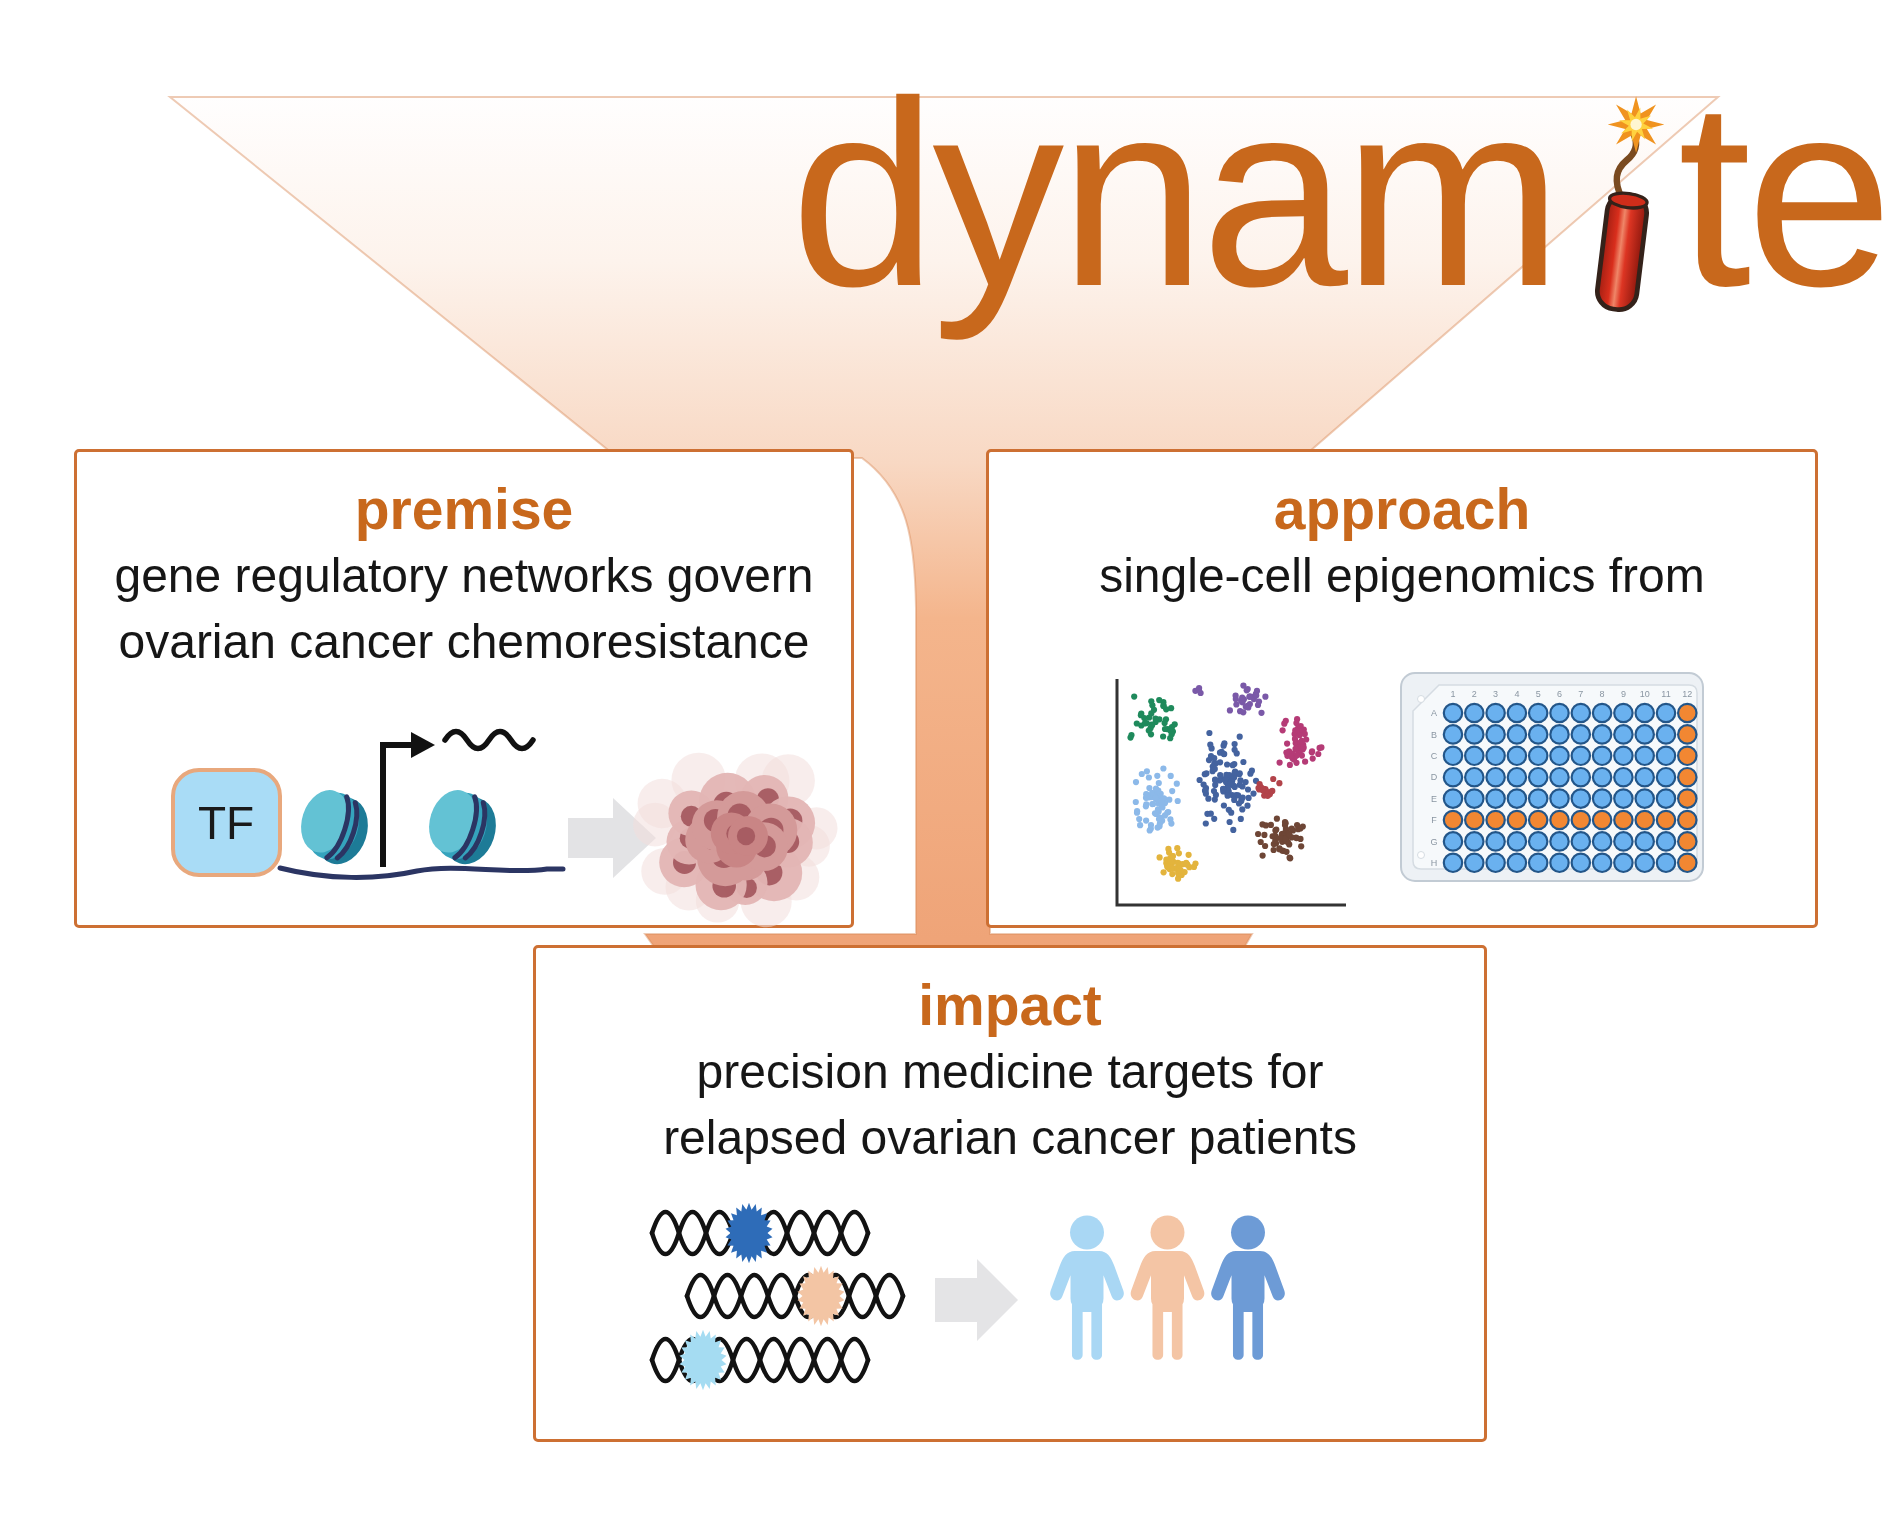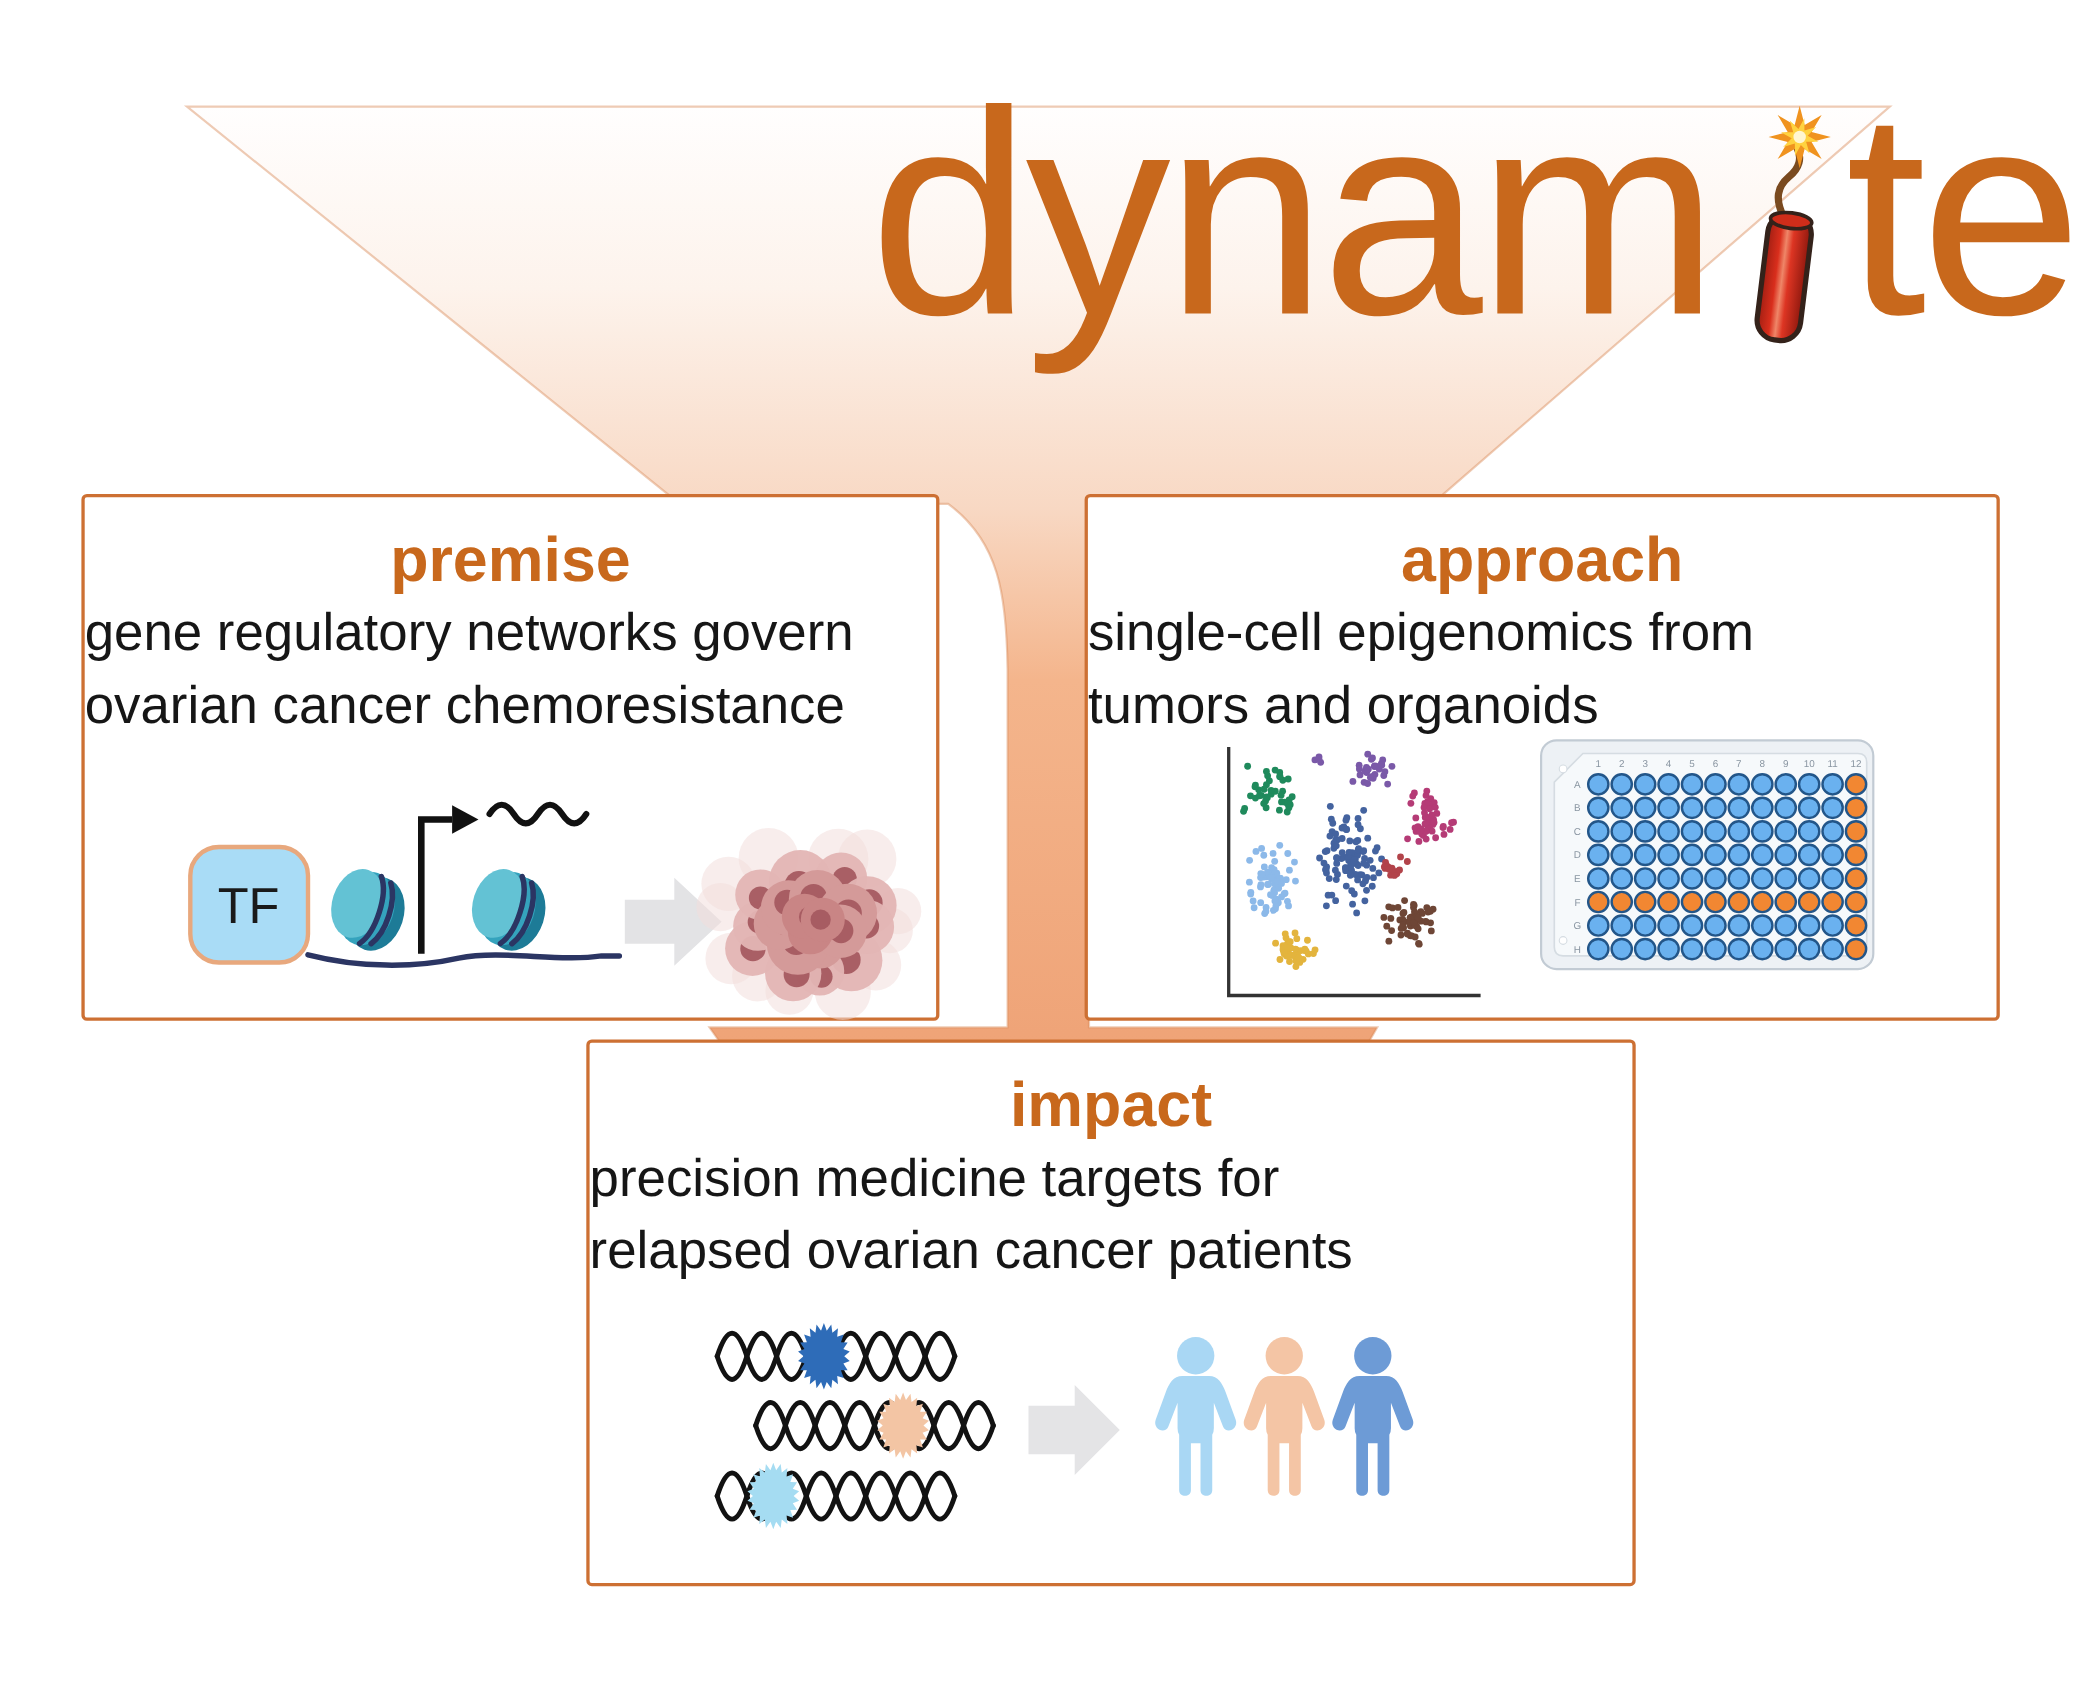--- a/index.html
+++ b/index.html
@@ -8,21 +8,21 @@
   .bg-svg{position:absolute;left:0;top:0;}
   .figure-title{position:absolute;left:0;right:0;top:62px;text-align:right;
     color:#c8681c;font-size:264px;line-height:1;letter-spacing:-5px;white-space:nowrap;font-weight:400;}
   .stick-svg{display:inline-block;width:104px;height:236px;vertical-align:-34px;margin:0 6px 0 10px;}
   .panel{position:absolute;background:#ffffff;border:3px solid #cd7033;border-radius:5px;
          box-sizing:border-box;}
   #premise-panel{left:74px;top:449px;width:780px;height:479px;}
   #approach-panel{left:986px;top:449px;width:832px;height:479px;}
   #impact-panel{left:533px;top:945px;width:954px;height:497px;}
   .box-heading{margin:26px 0 2px 0;font-size:57px;font-weight:700;color:#c8681c;text-align:center;line-height:1.1;}
-  .box-text{font-size:48px;color:#161616;line-height:1.38;}
+  .box-text{font-size:48px;color:#161616;text-align:center;line-height:1.38;}
   .illus{position:absolute;left:0;}
 </style>
 </head>
 <body>
 
 <div class="canvas">
 
   <svg class="bg-svg" width="1888" height="1530" aria-hidden="true">
     <defs>
       <linearGradient id="funnelGrad" x1="0" y1="97" x2="0" y2="1012" gradientUnits="userSpaceOnUse">
@@ -146,21 +146,20 @@
             <circle cx="671.0" cy="137.1" r="20.0" fill="#c98585" opacity="1"></circle>
             <circle cx="669.0" cy="137.1" r="9.2" fill="#a55a60" opacity="0.95"></circle>
           </g>
         </g>
     </svg>
   </div>
 
   <div class="panel" id="approach-panel">
     <div class="box-heading">approach</div>
     <div class="box-text">single-cell epigenomics from</div>
-    <div class="box-text">tumors and organoids</div>
     <svg class="illus" style="top:0" width="832" height="479" viewBox="0 0 832 479" aria-hidden="true">
 
       <path d="M 128,227 L 128,453 L 357,453" fill="none" stroke="#333333" stroke-width="3"></path>
       <g>
           <g>
             <circle cx="142.5" cy="283.0" r="3.1" fill="#1f8a5c"></circle>
             <circle cx="165.0" cy="257.8" r="3.1" fill="#1f8a5c"></circle>
             <circle cx="174.4" cy="250.2" r="3.1" fill="#1f8a5c"></circle>
             <circle cx="174.4" cy="254.1" r="3.1" fill="#1f8a5c"></circle>
             <circle cx="162.4" cy="272.5" r="3.1" fill="#1f8a5c"></circle>

